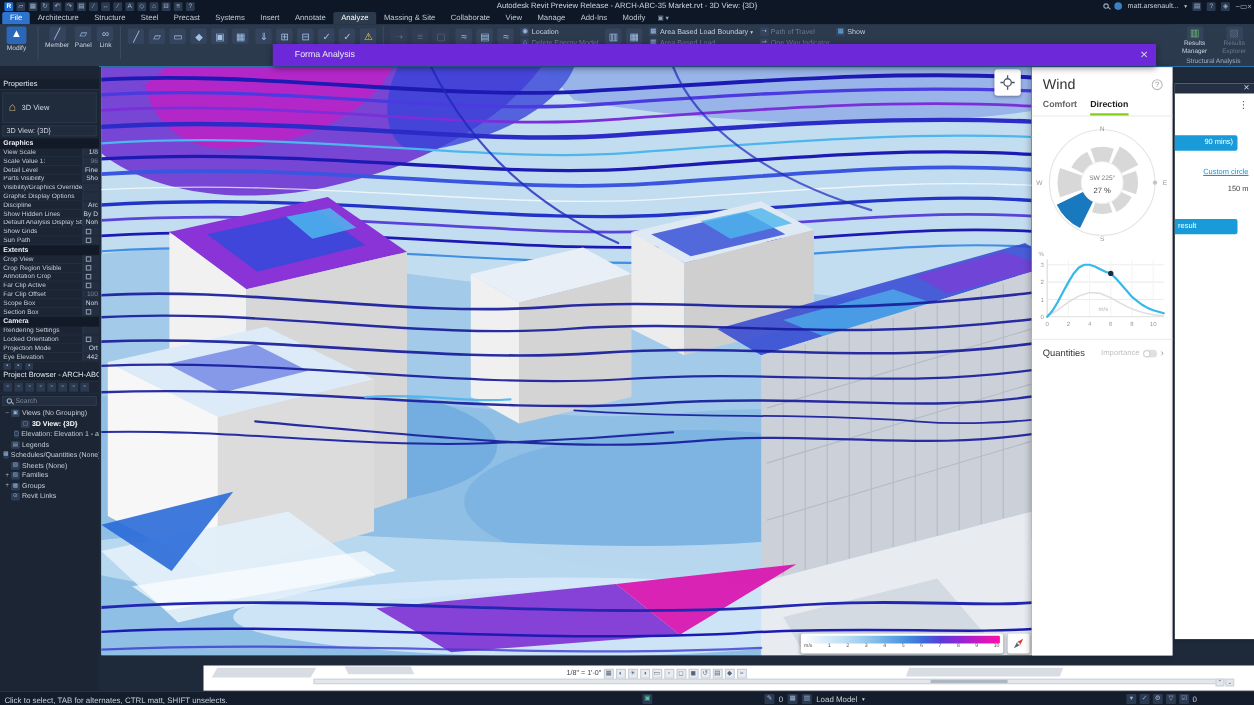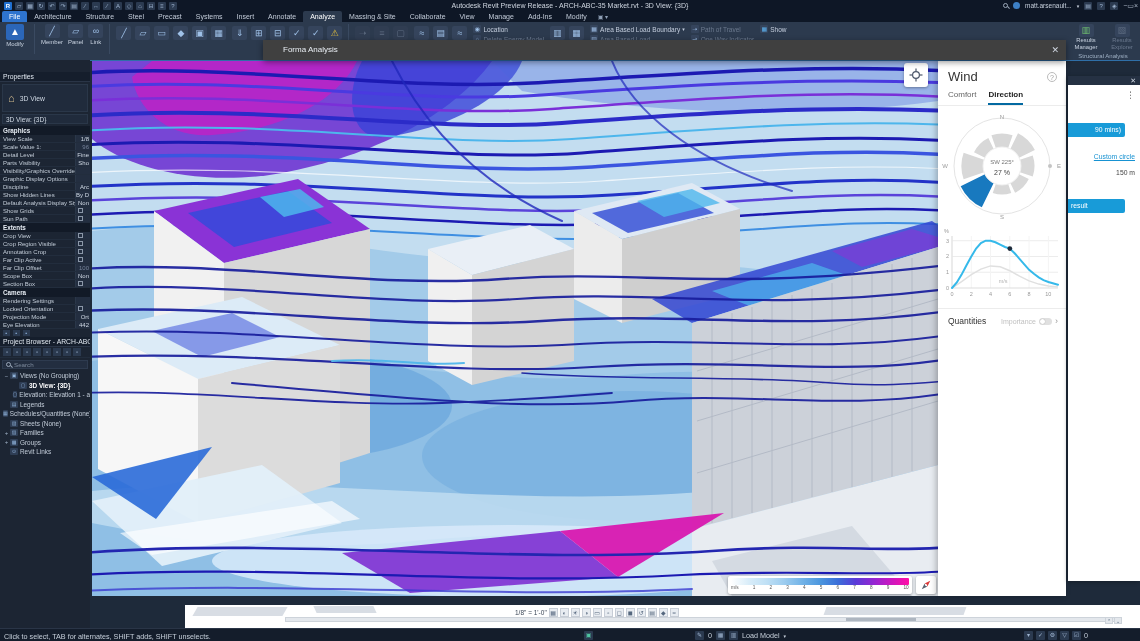--- a/index.html
+++ b/index.html
@@ -124,34 +124,34 @@
   .rp-kebab { position:absolute; right:5px; top:14px; color:#555; font-size:9px; }
   .rp-btn1 { position:absolute; left:0; top:47px; width:57px; height:14px; background:#189bd8; color:#fff;
     font-size:6.8px; line-height:14px; border-radius:0 2px 2px 0; overflow:hidden; }
   .rp-btn1 span { position:absolute; right:4px; }
   .rp-link { position:absolute; right:5px; top:77px; font-size:6.8px; color:#1792d2; text-decoration:underline; white-space:nowrap; }
   .rp-radius { position:absolute; right:5px; top:93px; font-size:6.8px; color:#444; }
   .rp-btn2 { position:absolute; left:0; top:123px; width:57px; height:14px; background:#189bd8; color:#fff;
     font-size:6.8px; line-height:14px; padding-left:3px; border-radius:0 2px 2px 0; overflow:hidden; white-space:nowrap; }
 
   
-  .forma-title { position:absolute; left:263px; top:40px; width:803px; height:20px; background:#404040;
+  .forma-title { position:absolute; left:248px; top:40px; width:803px; height:20px; background:#6d28d9;
     color:#e8edf3; font-size:8px; line-height:20px; padding-left:20px; box-shadow:0 2px 6px rgba(0,0,0,.45); }
   .forma-close { position:absolute; right:7px; top:0; color:#cfd6e0; font-size:9px; }
 
   
   .windpanel { position:absolute; left:848px; top:0; width:128px; height:535px; background:#ffffff;
     box-shadow:-2px 0 6px rgba(0,0,0,.25); color:#333; }
   .wp-head { display:flex; justify-content:space-between; align-items:center; padding:8px 9px 4px 10px; }
   .wp-title { font-size:13px; color:#333; }
   .wp-help { width:10px; height:10px; border:1px solid #bbb; border-radius:50%; color:#999; font-size:7px;
     text-align:center; line-height:10px; }
   .wp-tabs { display:flex; gap:12px; padding:2px 10px 0 10px; border-bottom:1px solid #ececec; }
-  .wp-tab { font-size:8px; color:#666; padding-bottom:4px; }
-  .wp-tab.active { color:#1d1d1d; font-weight:bold; border-bottom:2px solid #0369a1; }
+  .wp-tab { font-size:8px; color:#666; padding-bottom:4px;font-weight:bold; }
+  .wp-tab.active { color:#1d1d1d; font-weight:bold; border-bottom:2px solid #84cc16; }
   .rose-wrap { display:flex; justify-content:center; padding-top:6px; }
   .dist-wrap { display:flex; justify-content:center; padding-top:4px; }
   .wp-divider { height:1px; background:#ececec; margin:6px 0 0 0; }
   .stream-row { display:flex; align-items:center; padding:7px 8px 0 10px; gap:3px; }
   .stream-lbl { font-size:8.5px; color:#333; flex:1; }
   .imp-lbl { font-size:7px; color:#c0c0c0; }
   .toggle { width:13px; height:7px; border-radius:4px; background:#e0e0e0; position:relative; }
   .toggle::after { content:''; position:absolute; left:1px; top:1px; width:5px; height:5px; border-radius:50%; background:#fff;
     box-shadow:0 0 1px rgba(0,0,0,.4); }
   .chev { font-size:9px; color:#999; }
@@ -751,21 +751,21 @@
       <div class="rp-btn2">result</div>
     </div>
   </div>
 
   <div class="forma-title">
     <span>Forma Analysis</span>
     <span class="forma-close">✕</span>
   </div>
 
   <div class="statusbar">
-    <span class="sb-hint">Click to select, TAB for alternates, SHIFT adds, SHIFT unselects.</span>
+    <span class="sb-hint">Click to select, TAB for alternates, CTRL matt, SHIFT unselects.</span>
     <span class="sb-ic teal" style="position:absolute;left:584px;top:2px;">▣</span>
     <span class="sb-mid">
       <span class="sb-ic">✎</span>
       <span>0</span>
       <span class="sb-ic">▦</span>
       <span class="sb-ic">▥</span>
       <span>Load Model</span>
       <span style="font-size:5px">▾</span>
     </span>
     <span class="sb-right" id="sb-right">

